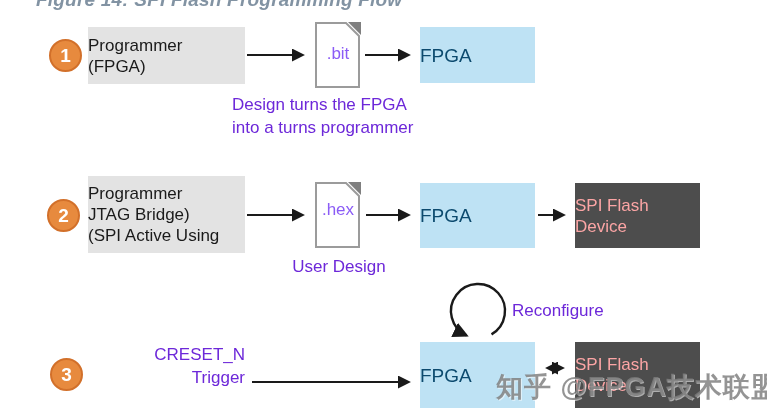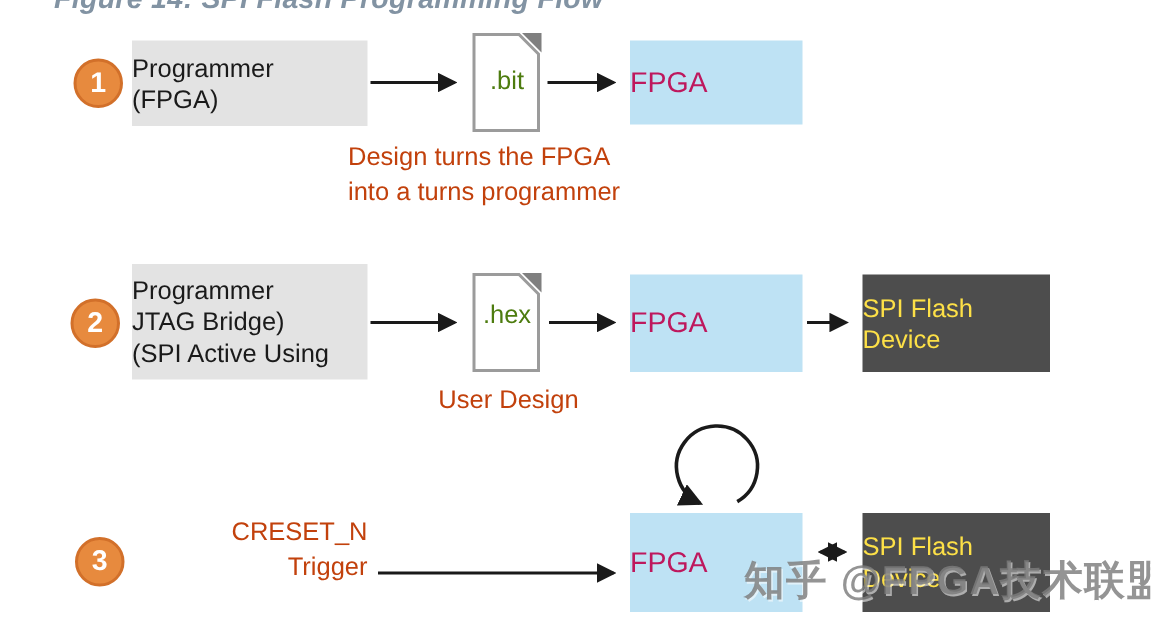--- a/index.html
+++ b/index.html
@@ -17,27 +17,27 @@
     background:#e78a3e;border:2px solid #d2702a;box-sizing:border-box;
     display:flex;align-items:center;justify-content:center;
     color:#fff;font-weight:bold;font-size:19px;
   }
   .box{
     position:absolute;display:flex;flex-direction:column;
     align-items:flex-start;justify-content:center;text-align:center;
     font-size:17px;line-height:21px;
   }
   .box-gray{background:#e3e3e3;color:#1a1a1a;}
-  .box-blue{background:#bee2f4;color:#be185d;font-size:19px;}
-  .box-dark{background:#4d4d4d;color:#fde047;}
-  .cap{position:absolute;font-size:17px;line-height:23px;color:#c2410c;}
+  .box-blue{background:#bee2f4;color:#0c4a6e;font-size:19px;}
+  .box-dark{background:#4d4d4d;color:#fca5a5;}
+  .cap{position:absolute;font-size:17px;line-height:23px;color:#6d28d9;}
   .file-icon{position:absolute;}
   .file-label{
     position:absolute;width:50px;text-align:center;
-    font-size:17px;color:#4d7c0f;
+    font-size:17px;color:#8b5cf6;
   }
   .arrow-layer{position:absolute;left:0;top:0;pointer-events:none;z-index:3;}
   .watermark{
     position:absolute;left:496px;top:369px;z-index:6;white-space:nowrap;
     font-size:27px;font-weight:bold;letter-spacing:1px;
     color:rgba(125,125,125,0.82);
     text-shadow:1px 1px 0 rgba(255,255,255,0.55);
   }
   
   .p-badge1{left:49px;top:39px;}
@@ -119,20 +119,21 @@
 
   <div class="badge p-badge3">
     <span>3</span>
   </div>
 
   <div class="cap p-trig">
     <div>CRESET_N</div>
     <div>Trigger</div>
   </div>
 
+  <div class="cap p-reconf">Reconfigure</div>
 
   <div class="box box-blue p-fpga3">
     <div>FPGA</div>
   </div>
 
   <div class="box box-dark p-dev3">
     <div>SPI Flash</div>
     <div>Device</div>
   </div>
 

